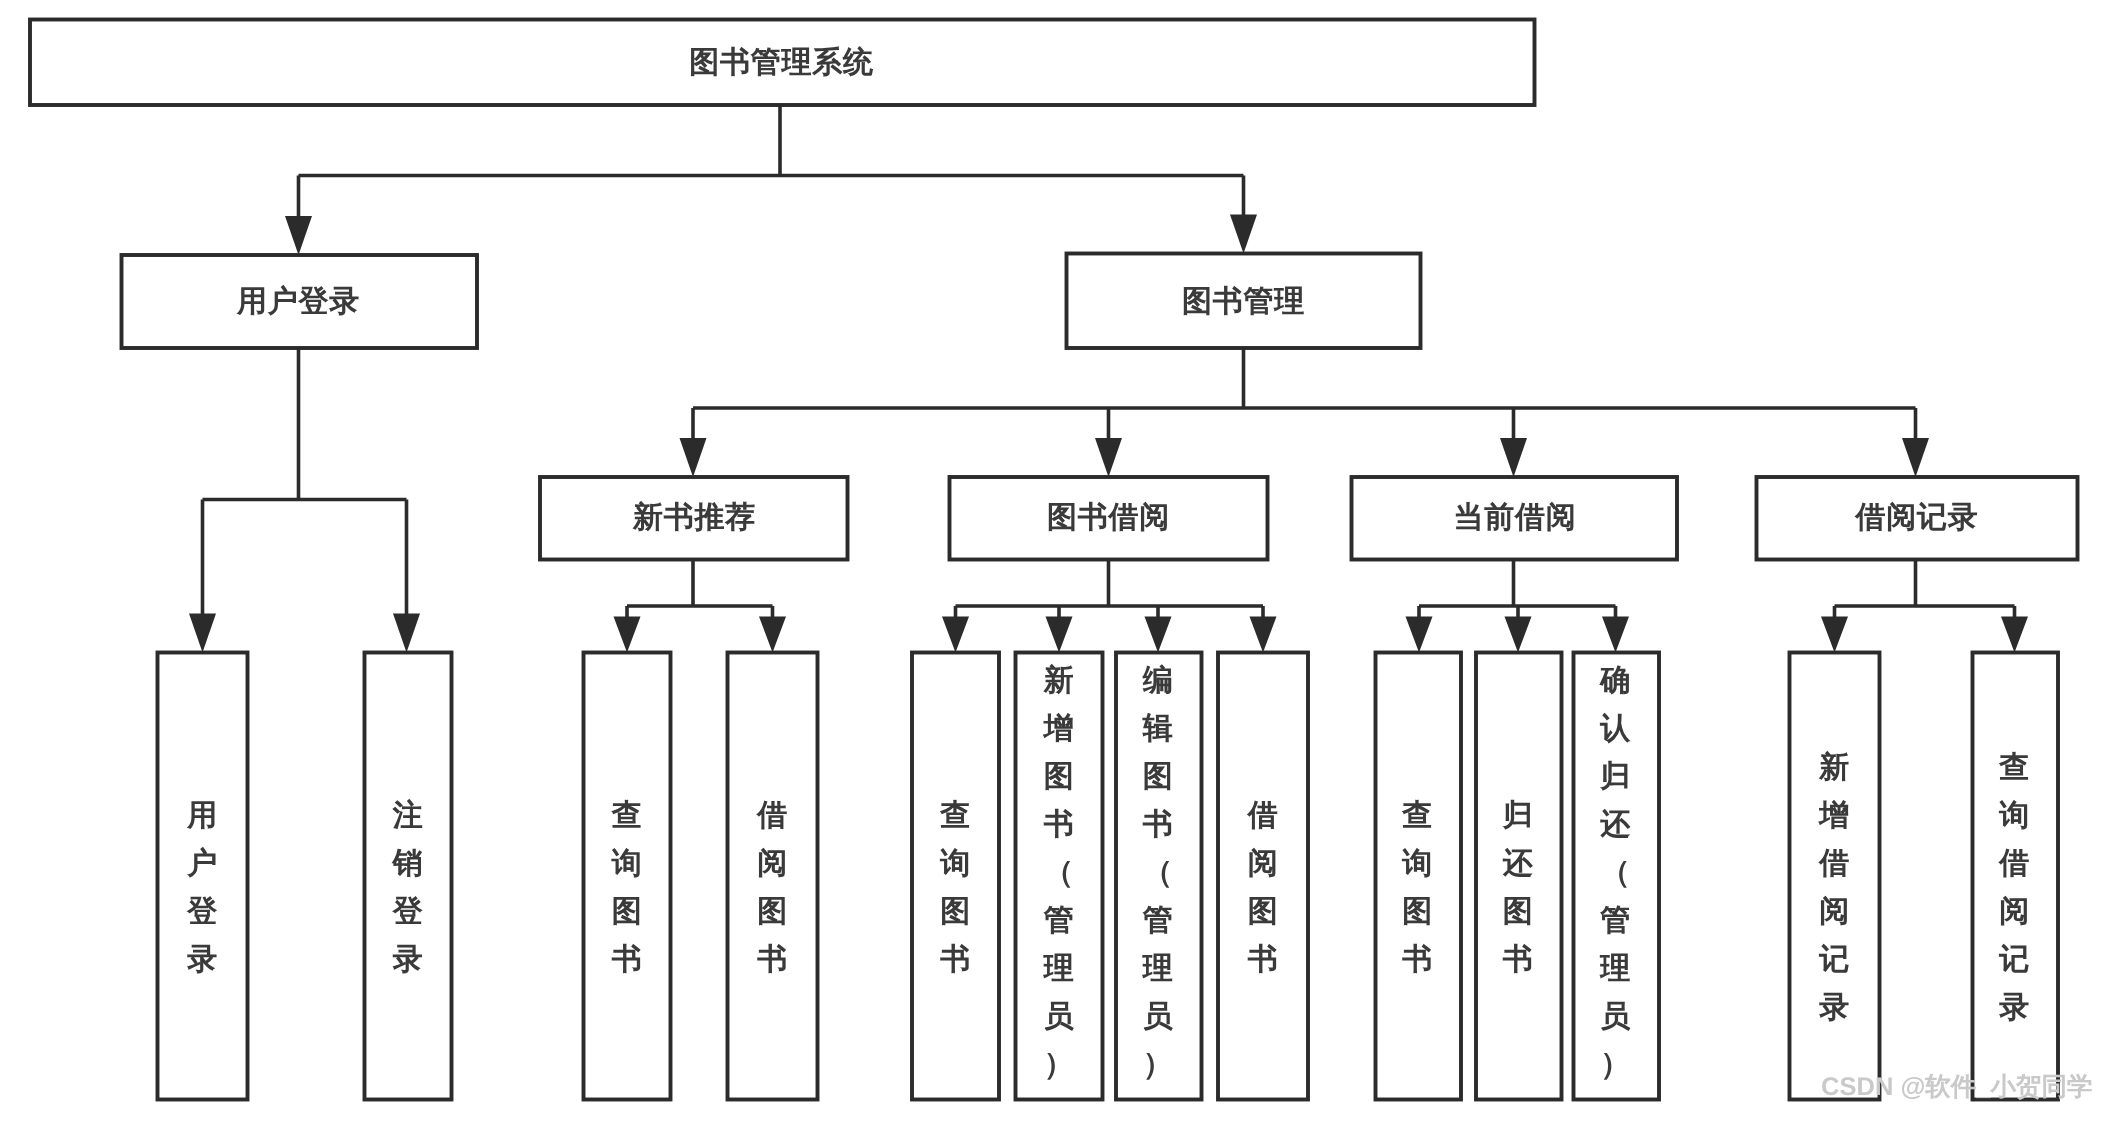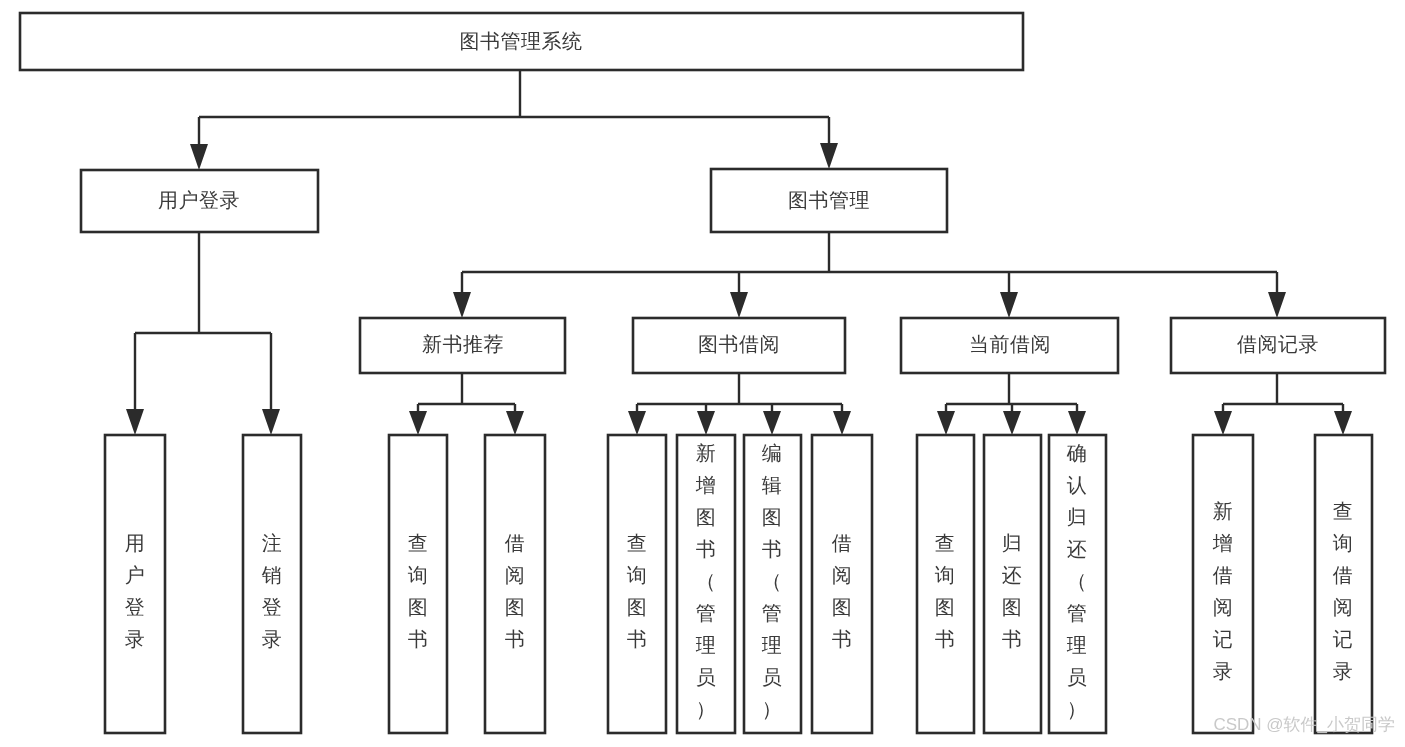--- a/index.html
+++ b/index.html
@@ -1,20 +1,20 @@
 <!DOCTYPE html>
 <html><head>
 <meta charset="utf-8">
 <style>
   html,body{margin:0;padding:0;background:#ffffff;}
   body{
     font-family:"Liberation Sans","DejaVu Sans",sans-serif;
     width:1405px;height:747px;overflow:hidden;position:relative;
   }
-  #diagram-root{position:relative;width:1405px;height:559px;background:#fff;}
+  #diagram-root{position:relative;width:1405px;height:559px;background:#fff;font-weight:bold;}
   svg#flowchart{position:absolute;left:0;top:0;width:1405px;height:747px;display:block;}
 
   .node-box{
     fill:#ffffff;stroke:#2b2b2b;stroke-width:2.6;
   }
   .conn{
     fill:none;stroke:#2b2b2b;stroke-width:2.4;stroke-linecap:butt;
   }
   .arrow-head{fill:#2b2b2b;stroke:none;}
 

